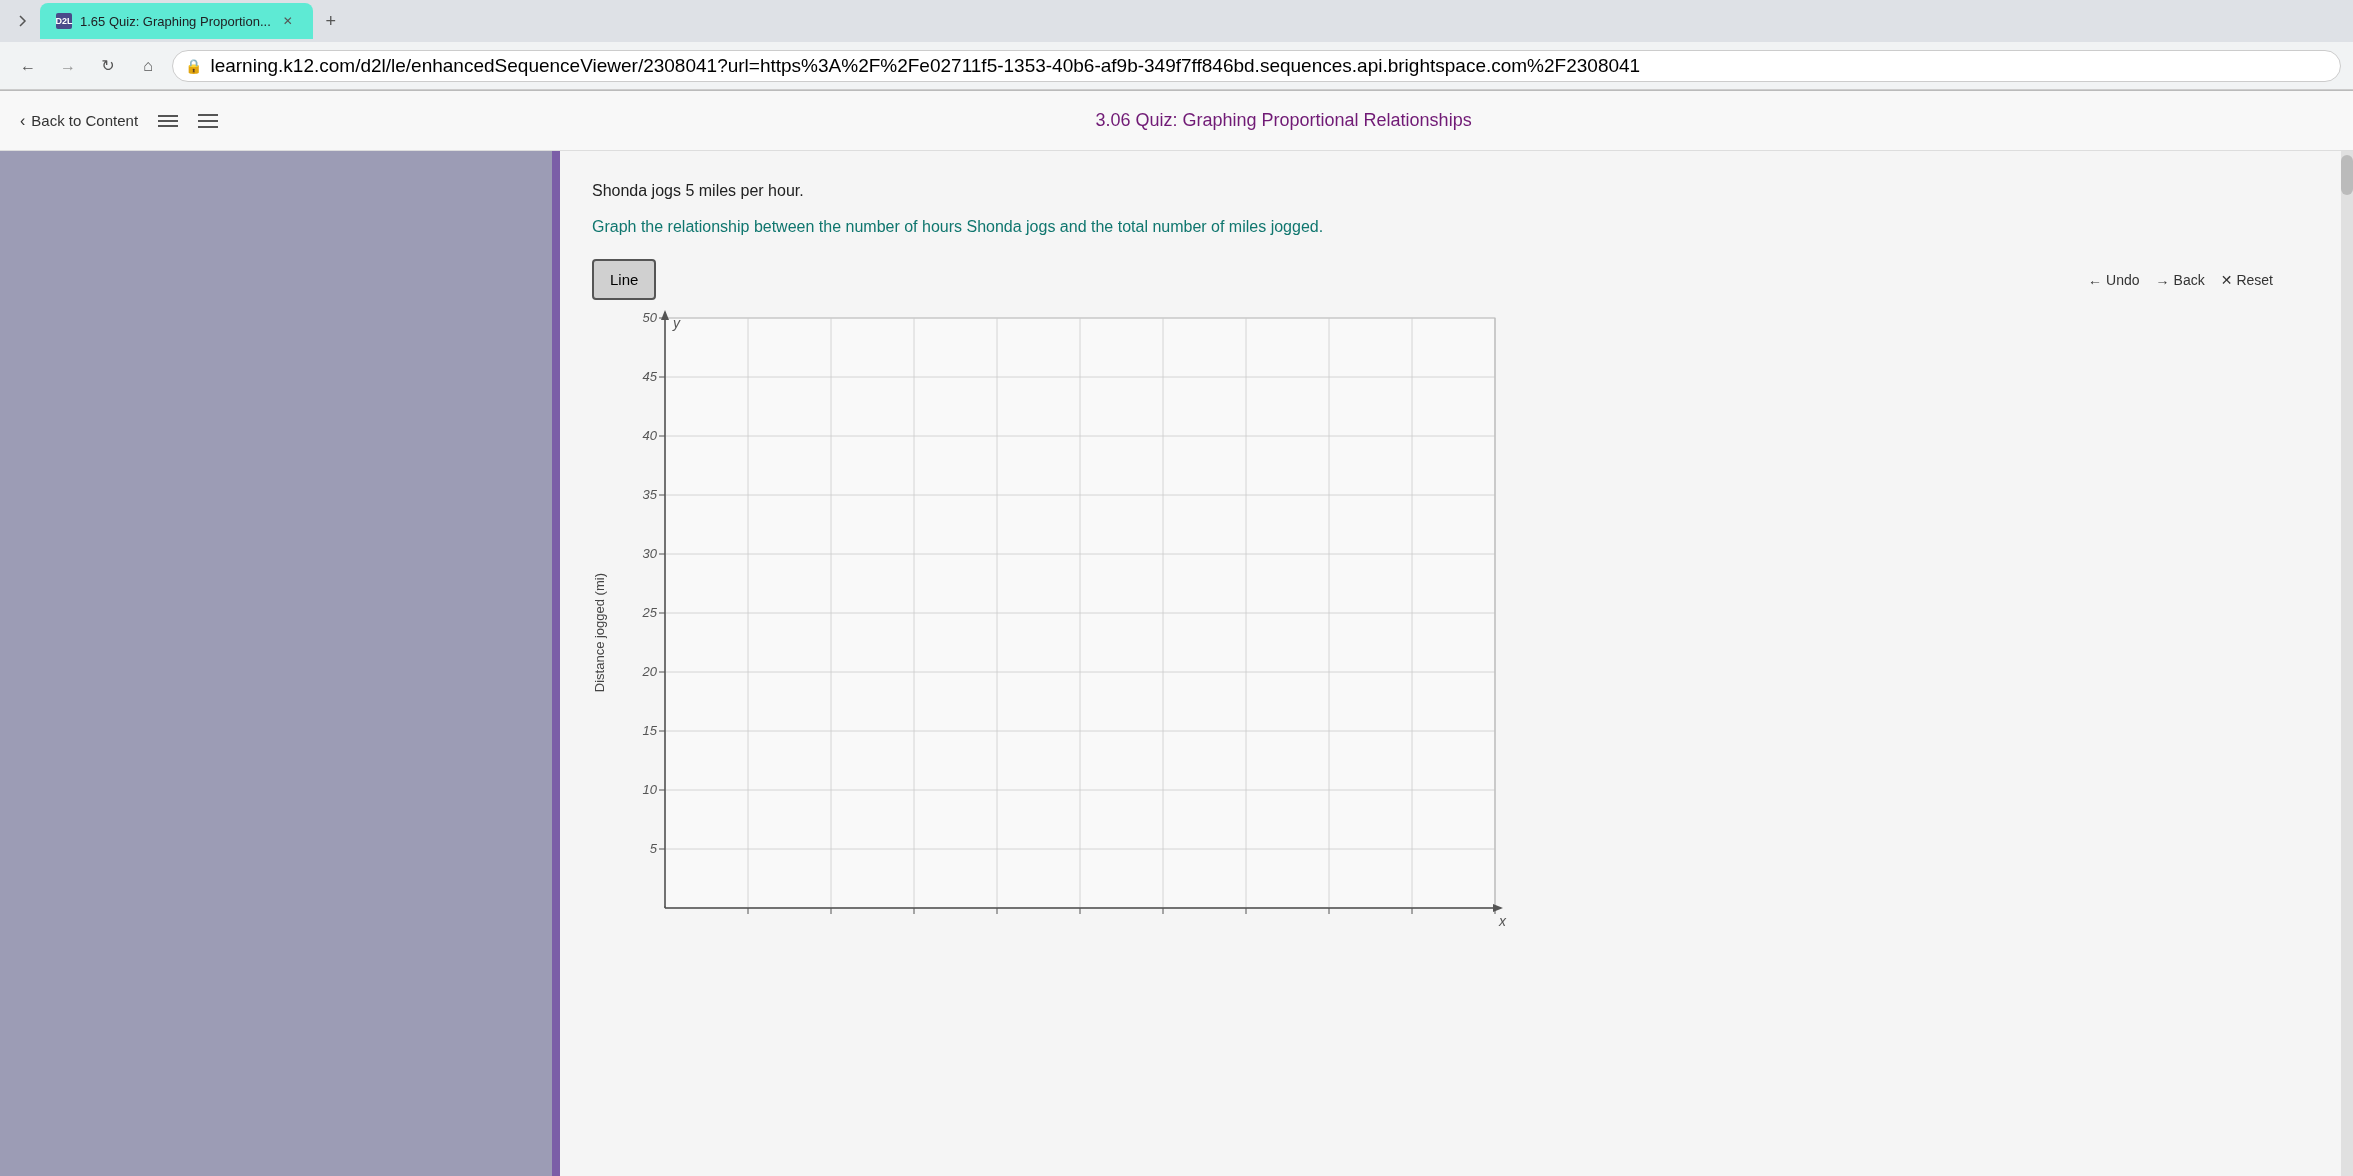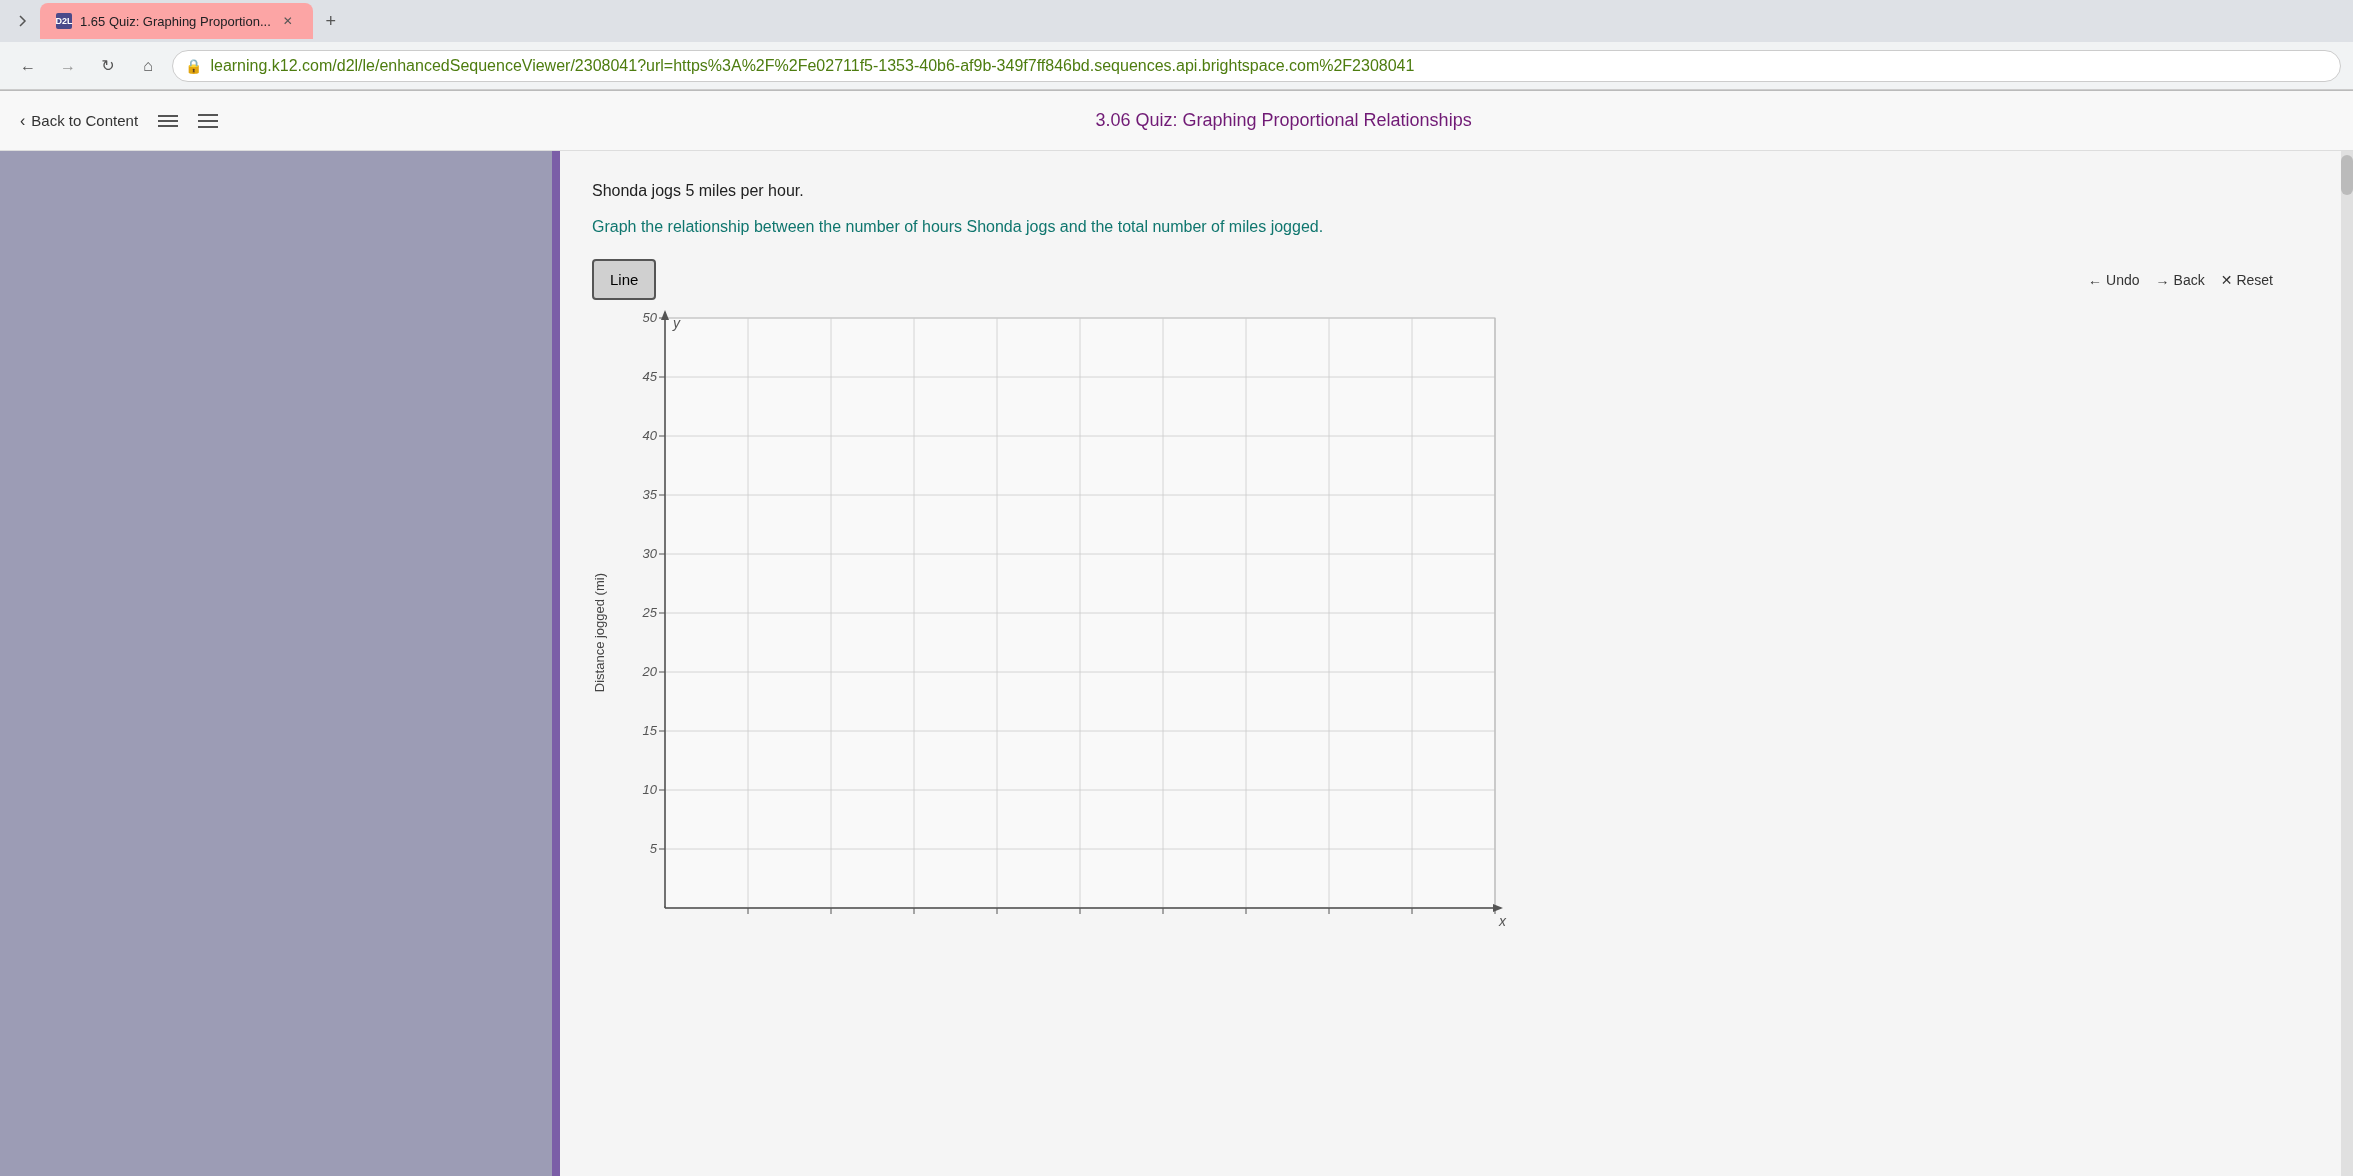--- a/index.html
+++ b/index.html
@@ -30,21 +30,21 @@
       width: 28px;
       height: 28px;
       display: flex;
       align-items: center;
       justify-content: center;
       cursor: pointer;
       border-radius: 4px;
     }
 
     .tab-active {
-      background: #fca5a5;
+      background: #5eead4;
       border-radius: 8px 8px 0 0;
       padding: 0 16px;
       height: 36px;
       display: flex;
       align-items: center;
       gap: 8px;
       font-size: 13px;
       color: #202124;
       min-width: 220px;
     }
@@ -316,21 +316,21 @@
       <span>→</span>
     </button>
     <button class="nav-btn">
       <span>↻</span>
     </button>
     <button class="nav-btn">
       <span>⌂</span>
     </button>
     <div class="address-bar">
       <span class="address-icon">🔒</span>
-      <span style="font-size:16px; color:#4d7c0f; overflow:hidden; white-space:nowrap; text-overflow:ellipsis;">learning.k12.com/d2l/le/enhancedSequenceViewer/2308041?url=https%3A%2F%2Fe02711f5-1353-40b6-af9b-349f7ff846bd.sequences.api.brightspace.com%2F2308041</span>
+      <span style="font-size:19px; color:#000000; overflow:hidden; white-space:nowrap; text-overflow:ellipsis;">learning.k12.com/d2l/le/enhancedSequenceViewer/2308041?url=https%3A%2F%2Fe02711f5-1353-40b6-af9b-349f7ff846bd.sequences.api.brightspace.com%2F2308041</span>
     </div>
   </div>
 </div>
 
 <div class="app-header">
   <a class="back-link">
     <span class="back-chevron">‹</span>
     <span>Back to Content</span>
   </a>
   <div class="menu-dots">

